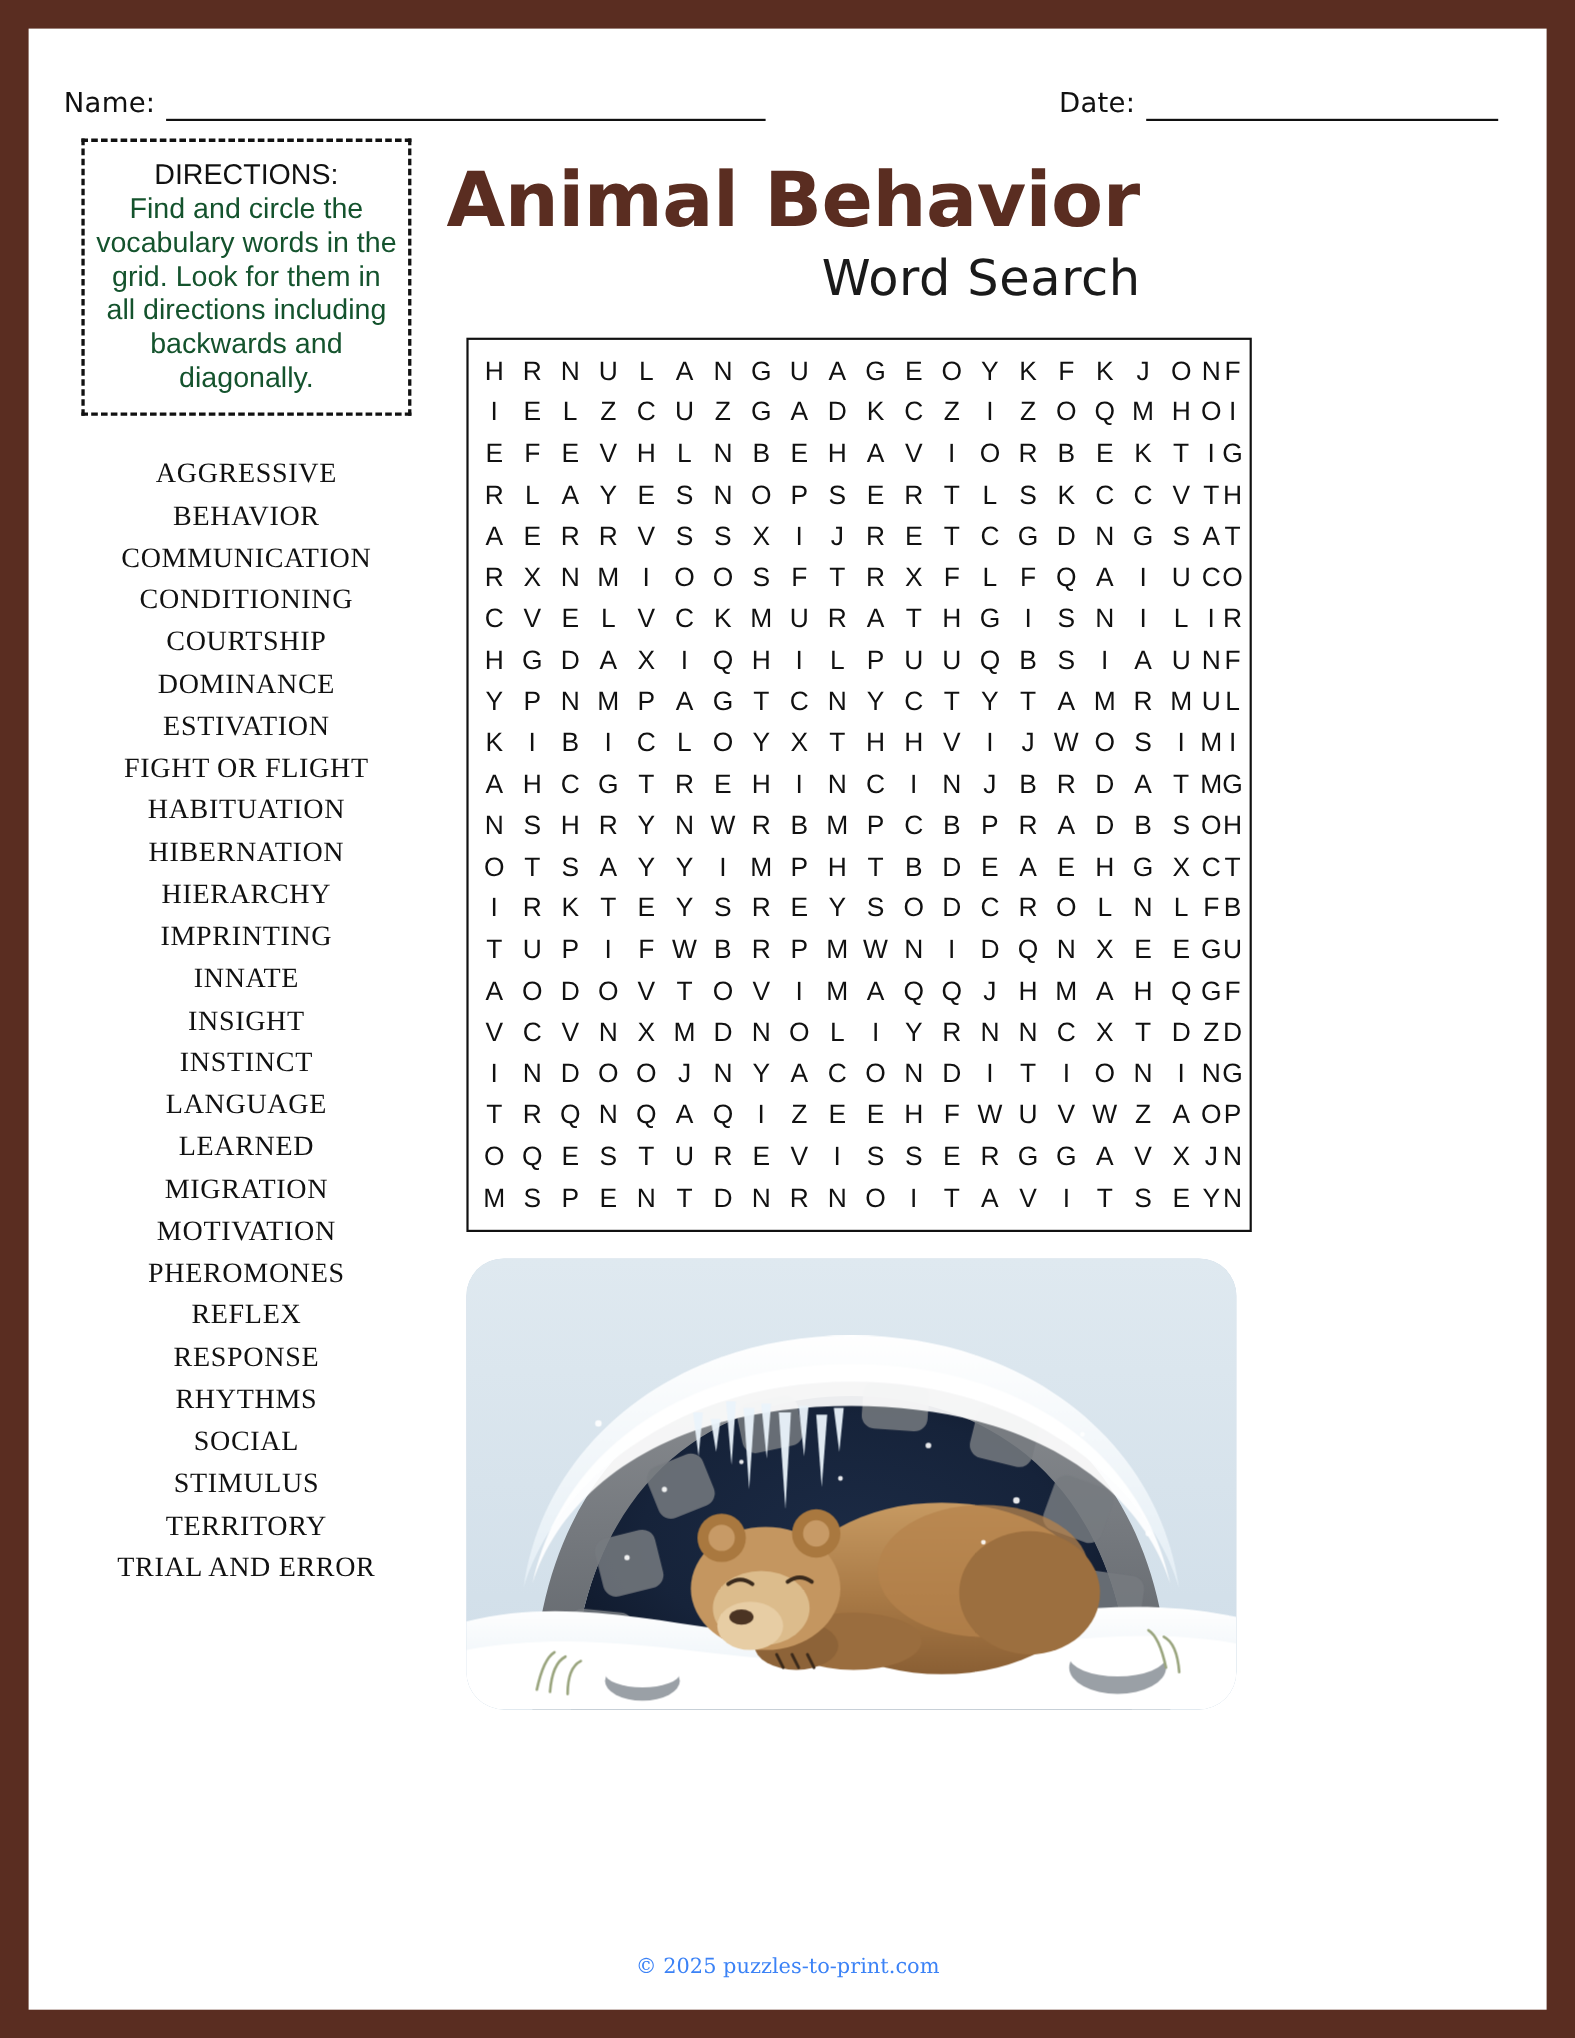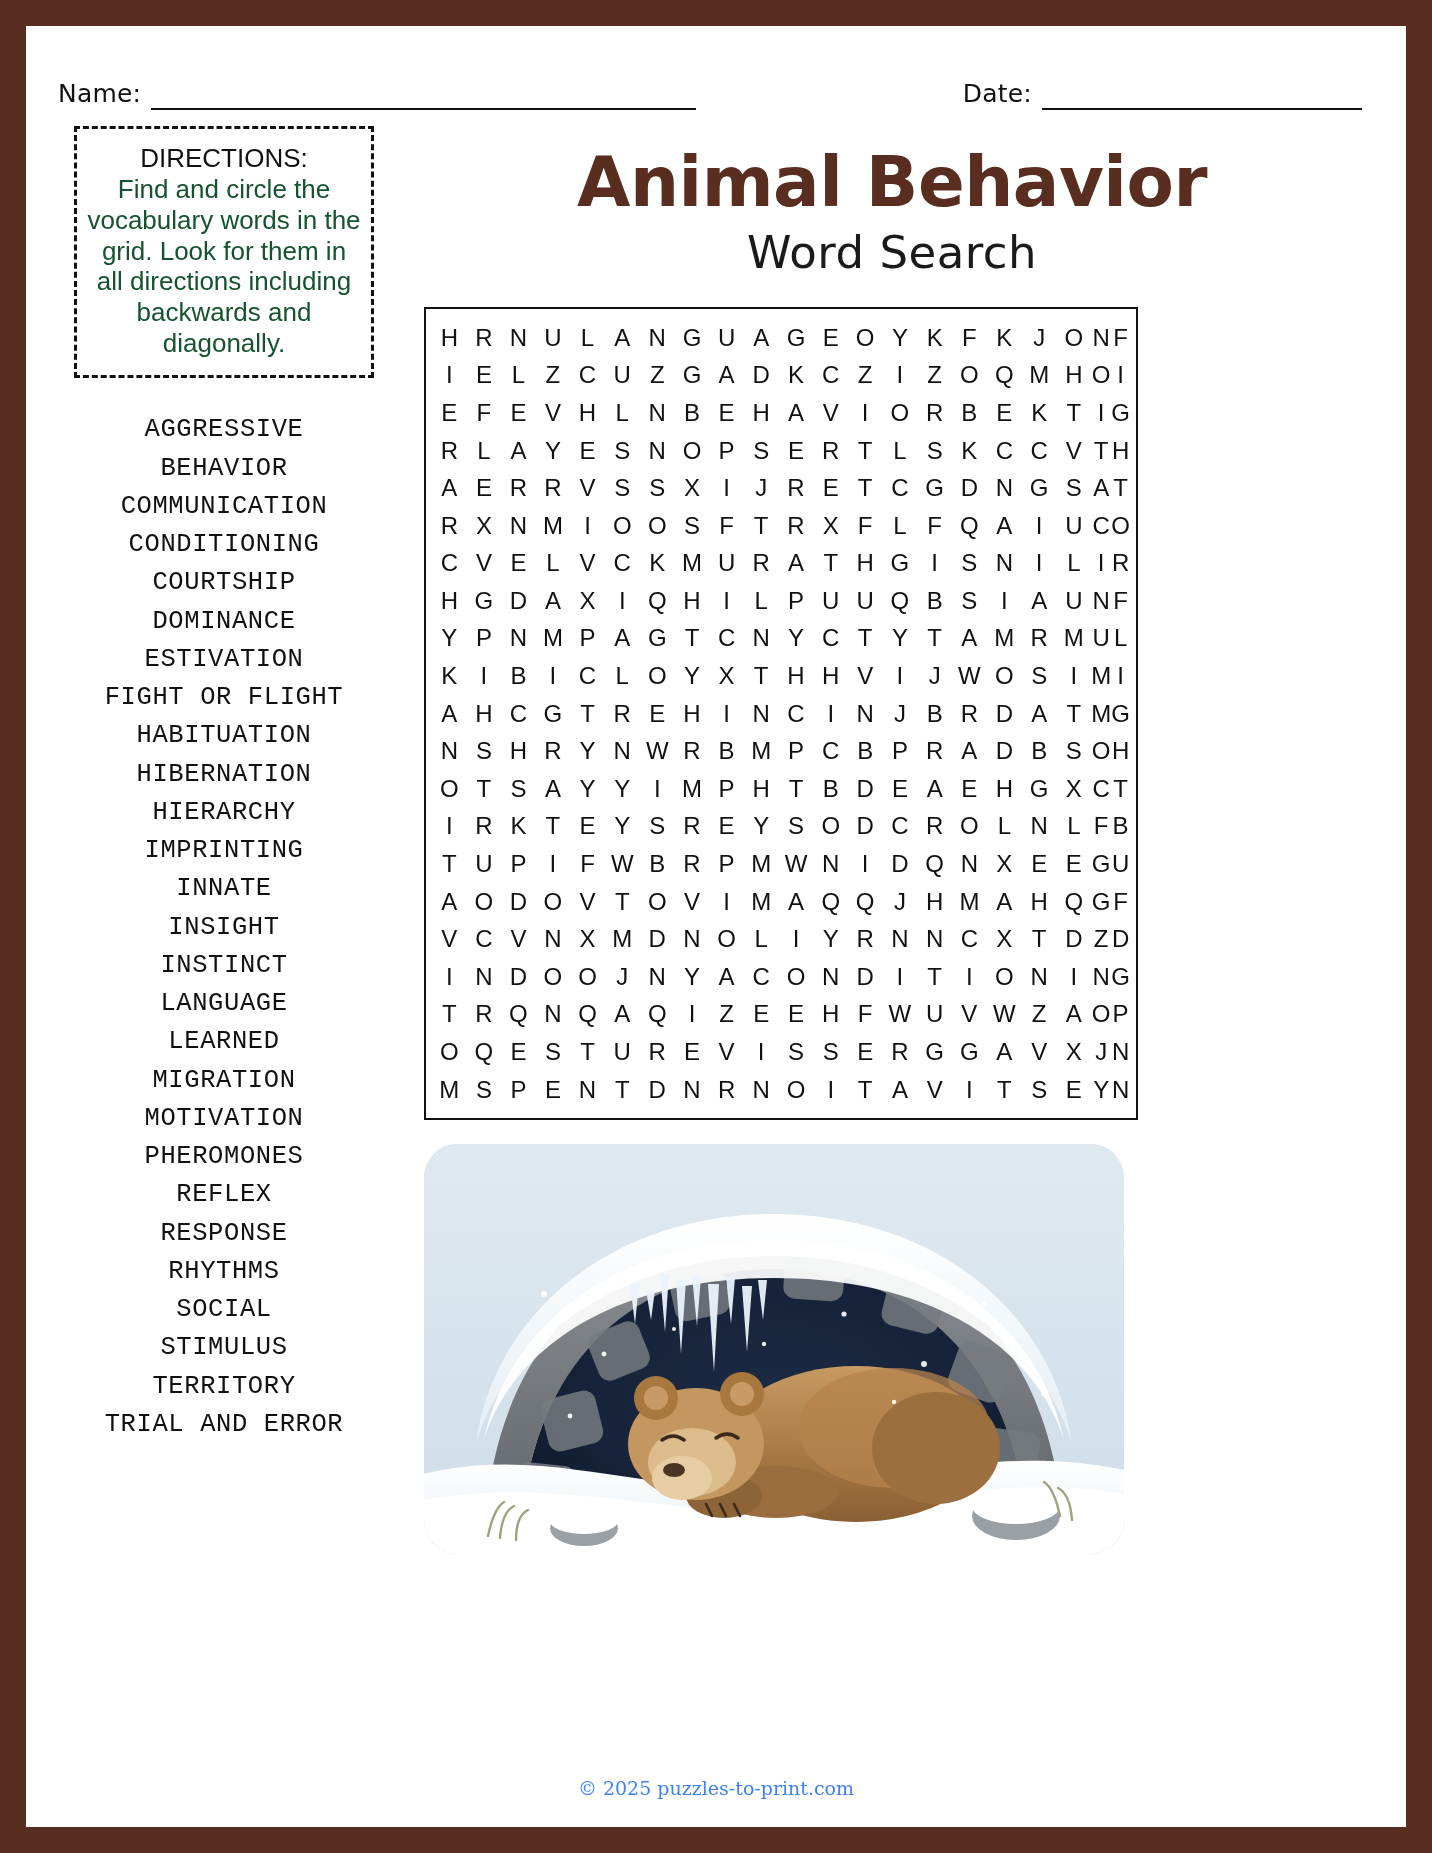--- a/index.html
+++ b/index.html
@@ -82,37 +82,37 @@
     color: #14532d;
     line-height: 1.19;
     text-align: center;
   }
 
   .word-list {
     margin-top: 33px;
     text-align: center;
   }
   .word-item {
-    font-family: Liberation Mono, monospace;
+    font-family: Liberation Serif, serif;
     font-size: 25.5px;
     letter-spacing: .6px;
     color: #111;
     line-height: 1.5;
     white-space: nowrap;
   }
 
   
   .right-col {
     position: absolute;
     left: 380px;
     top: 100px;
     right: 28px;
   }
   .puzzle-title {
-    text-align: center;
+    text-align: left;
     font-family: "DejaVu Sans", sans-serif;
     font-weight: bold;
     font-size: 69px;
     color: #5a2d21;
     letter-spacing: -0.5px;
     line-height: 1.05;
     margin: 20px 0 0 0;
   }
   .puzzle-subtitle {
     text-align: center;

